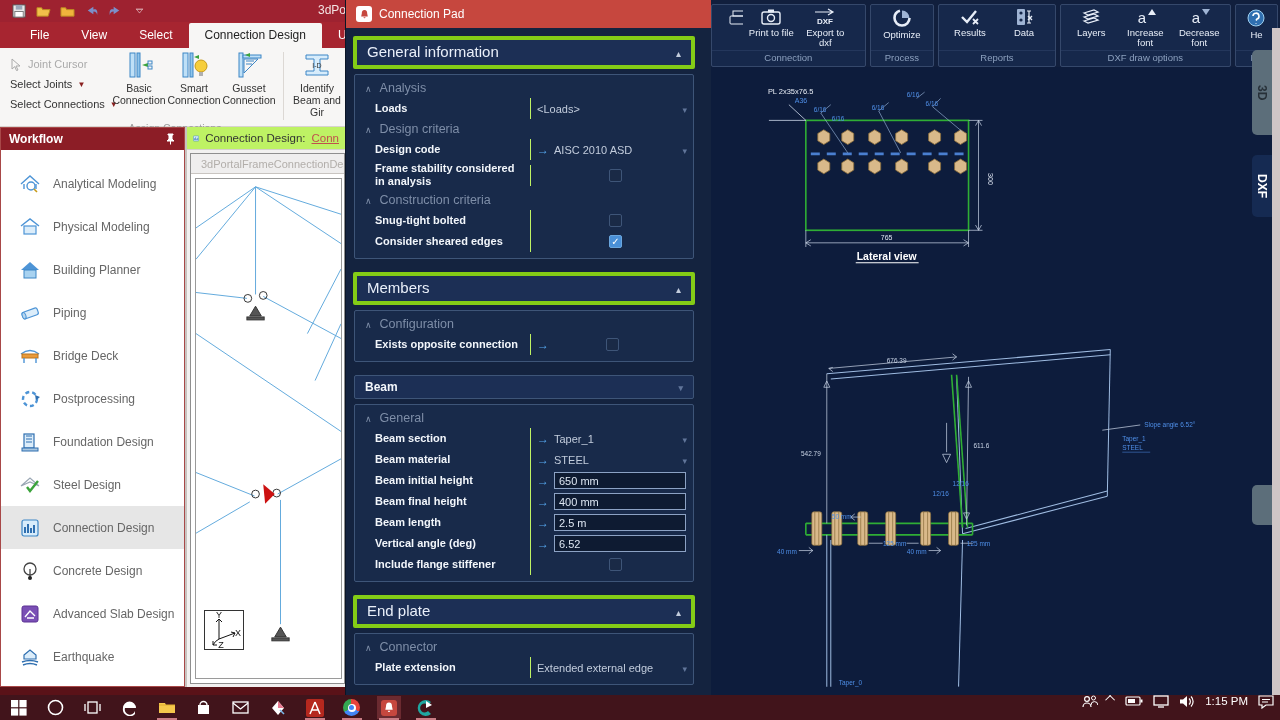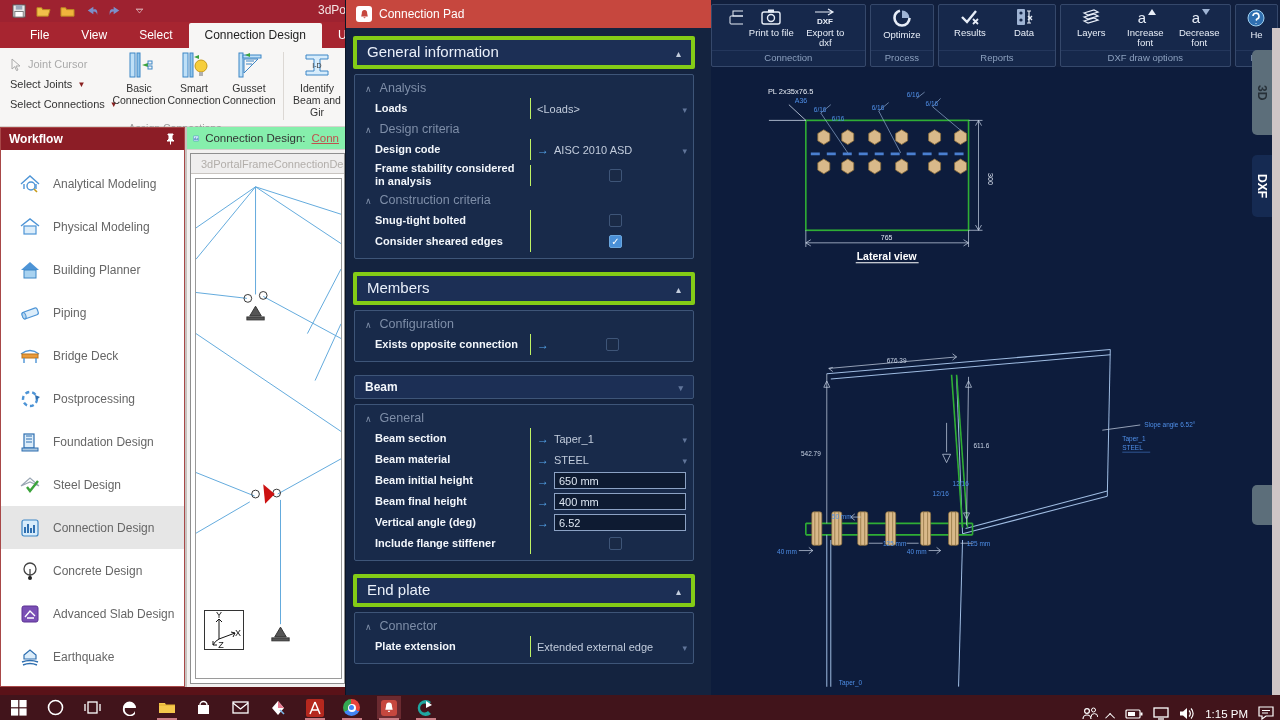--- a/index.html
+++ b/index.html
@@ -28,21 +28,21 @@
   .workflow { position:absolute; left:0; top:127px; width:185px; height:560px; background:#fff; border:1px solid #a84848; }
   .wf-head { height:22px; background:#8c1d26; color:#fff; font-size:12px; font-weight:bold; display:flex; align-items:center; padding:0 8px; justify-content:space-between; }
   .wf-items { padding-top:12px; }
   .wf-item { display:flex; align-items:center; gap:12px; height:43px; padding-left:18px; font-size:12px; color:#666; cursor:default; }
   .wf-item.sel { background:#e6e6e6; }
   .wf-ic { width:22px; height:22px; flex:none; }
   .app-bottom-strip { position:absolute; left:0; top:687px; width:345px; height:8px; background:#5a1218; }
 
   
   .viewer { position:absolute; left:185px; top:127px; width:160px; height:560px; background:#f2f1f0; border-left:2px solid #c8c4c0; }
-  .vw-tabs { height:23px; background:#86efac; display:flex; align-items:center; gap:6px; padding:0 6px; border-bottom:1px solid #d5d1cd; font-size:11.5px; }
+  .vw-tabs { height:23px; background:#bef264; display:flex; align-items:center; gap:6px; padding:0 6px; border-bottom:1px solid #d5d1cd; font-size:11.5px; }
   .vw-tab-label { color:#333; white-space:nowrap; }
   .vw-tab-link { color:#c0504d; text-decoration:underline; white-space:nowrap; }
   .doc-win { position:absolute; left:3px; top:26px; right:0; bottom:3px; background:#fff; border:1px solid #8f8f8f; }
   .doc-title { height:20px; background:#efeeee; border-bottom:1px solid #c9c5c1; display:flex; align-items:center; gap:5px; padding:0 5px; font-size:11px; color:#b2aeaa; white-space:nowrap; overflow:hidden; }
   .doc-view { position:absolute; left:4px; top:24px; right:2px; bottom:4px; background:#fff; border:1px solid #9a9a9a; overflow:hidden; }
   .axis-box { position:absolute; left:8px; bottom:28px; width:40px; height:40px; border:1px solid #333; background:#fff; }
 
   
   .pad { position:absolute; left:345px; top:0; width:935px; height:695px; background:#14233f; border-left:1px solid #0b1526; }
   .pad-title { height:28px; background:#c6473e; display:flex; align-items:center; gap:7px; padding:0 10px; color:#fff; font-size:12px; }
@@ -88,21 +88,21 @@
   .side-tab { position:absolute; writing-mode:vertical-rl; text-orientation:mixed; font-size:12px; font-weight:bold; border-radius:5px 0 0 5px; display:flex; align-items:center; justify-content:center; }
   .tab3d { right:8px; top:50px; width:20px; height:85px; background:#5c6e7a; color:#273038; }
   .tabdxf { right:8px; top:155px; width:20px; height:62px; background:#152a52; color:#fff; }
   .tabblank { right:8px; top:485px; width:20px; height:40px; background:#5c6e7a; }
 
   
   .taskbar { position:absolute; left:0; top:695px; width:1280px; height:25px; background:#41141b; display:flex; align-items:center; }
   .tb-ic { width:24px; height:23px; margin:0 6.5px; display:flex; align-items:center; justify-content:center; position:relative; }
   .tb-run::after { content:""; position:absolute; left:2px; right:2px; bottom:-1px; height:2px; background:#c87c84; }
   .tb-active { background:#6b2a30; }
-  .tray { position:absolute; right:6px; top:0; height:25px; display:flex; align-items:flex-end; gap:10px; color:#fff; }
+  .tray { position:absolute; right:6px; top:0; height:25px; display:flex; align-items:flex-start; gap:10px; color:#fff; }
   .tray-time { font-size:11.5px; color:#fff; }
   .chev { width:7px; height:7px; border-left:1.5px solid #fff; border-top:1.5px solid #fff; transform:rotate(45deg) translateY(2px); }
   .chrome-ic { width:17px; height:17px; border-radius:50%; background:conic-gradient(#e8453c 0 33%, #4285f4 33% 66%, #34a853 66% 100%); position:relative; }
   .chrome-ic::before { content:""; position:absolute; left:4.5px; top:4.5px; width:8px; height:8px; background:#fff; border-radius:50%; }
   .chrome-ic::after { content:""; position:absolute; left:6px; top:6px; width:5px; height:5px; background:#4285f4; border-radius:50%; }
 </style>
 </head>
 <body>
 
 <div class="screen">
@@ -499,20 +499,27 @@
           <div class="pval">
               <span class="go"></span>
               <input class="tin" value="650 mm" style="">
             </div>
         </div>
         <div class="prow">
           <div class="plabel">Beam final height</div>
           <div class="pval">
               <span class="go"></span>
               <input class="tin" value="400 mm" style="">
+            </div>
+        </div>
+        <div class="prow">
+          <div class="plabel">Beam length</div>
+          <div class="pval">
+              <span class="go"></span>
+              <input class="tin" value="2.5 m" style="">
             </div>
         </div>
         <div class="prow">
           <div class="plabel">Vertical angle (deg)</div>
           <div class="pval">
               <span class="go"></span>
               <input class="tin" value="6.52" style="">
             </div>
         </div>
         <div class="prow">

